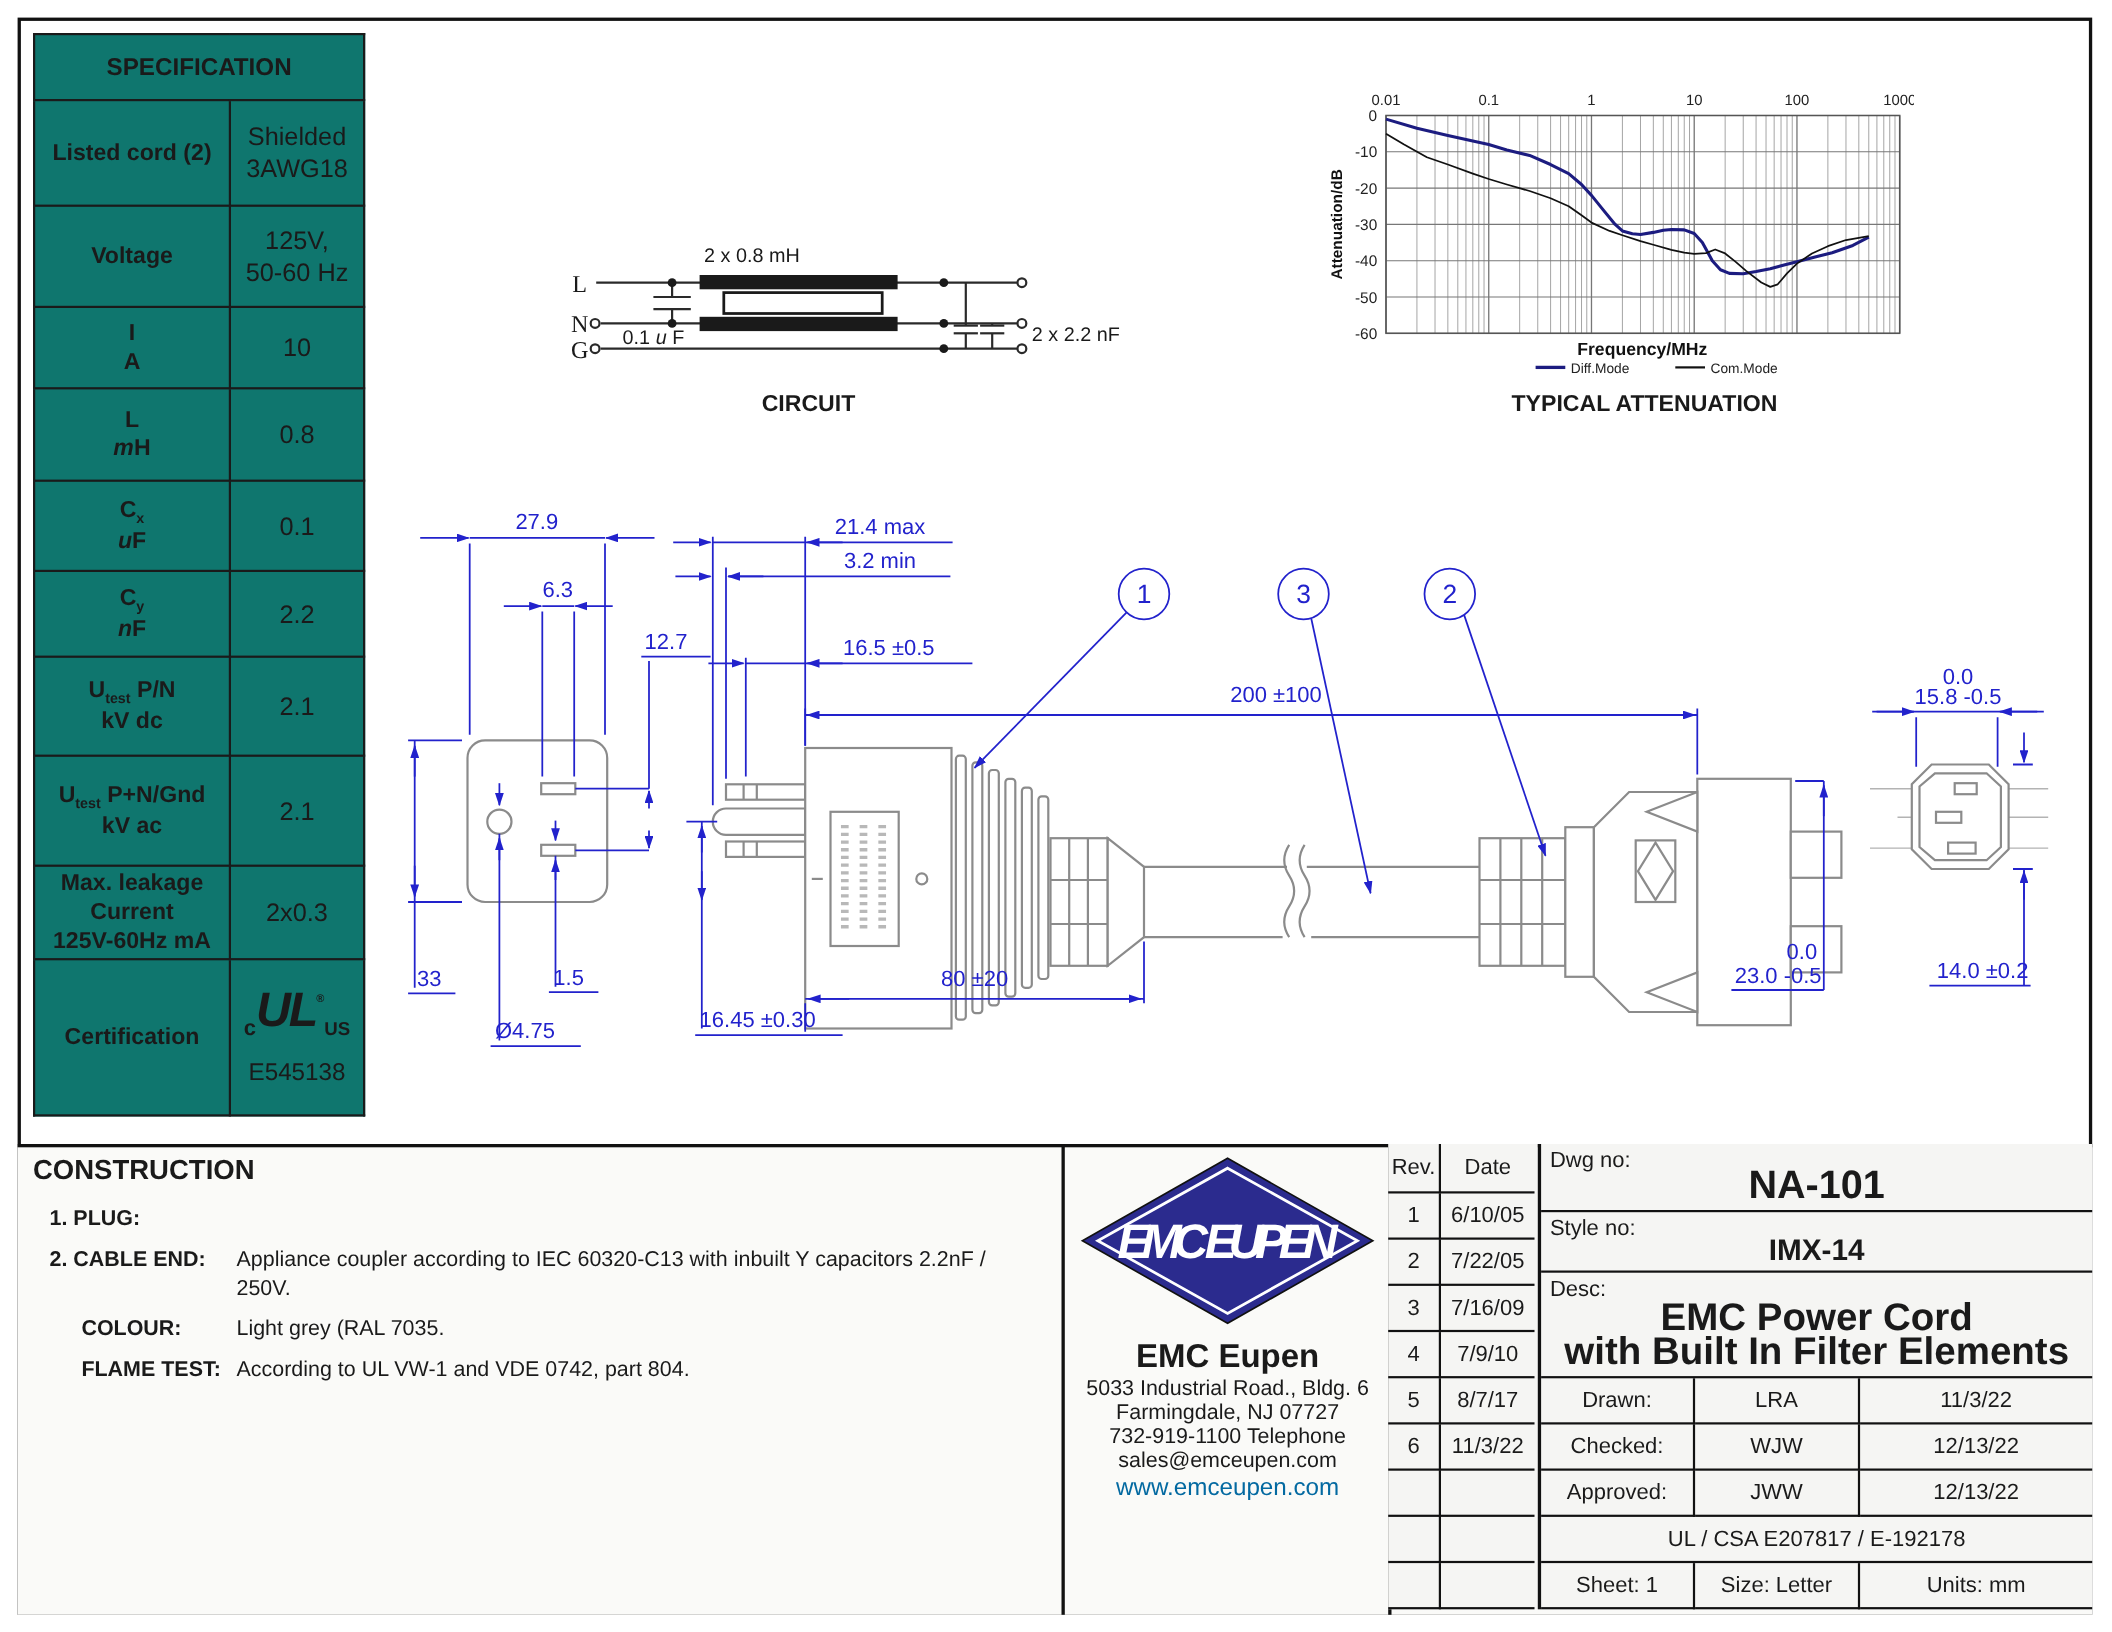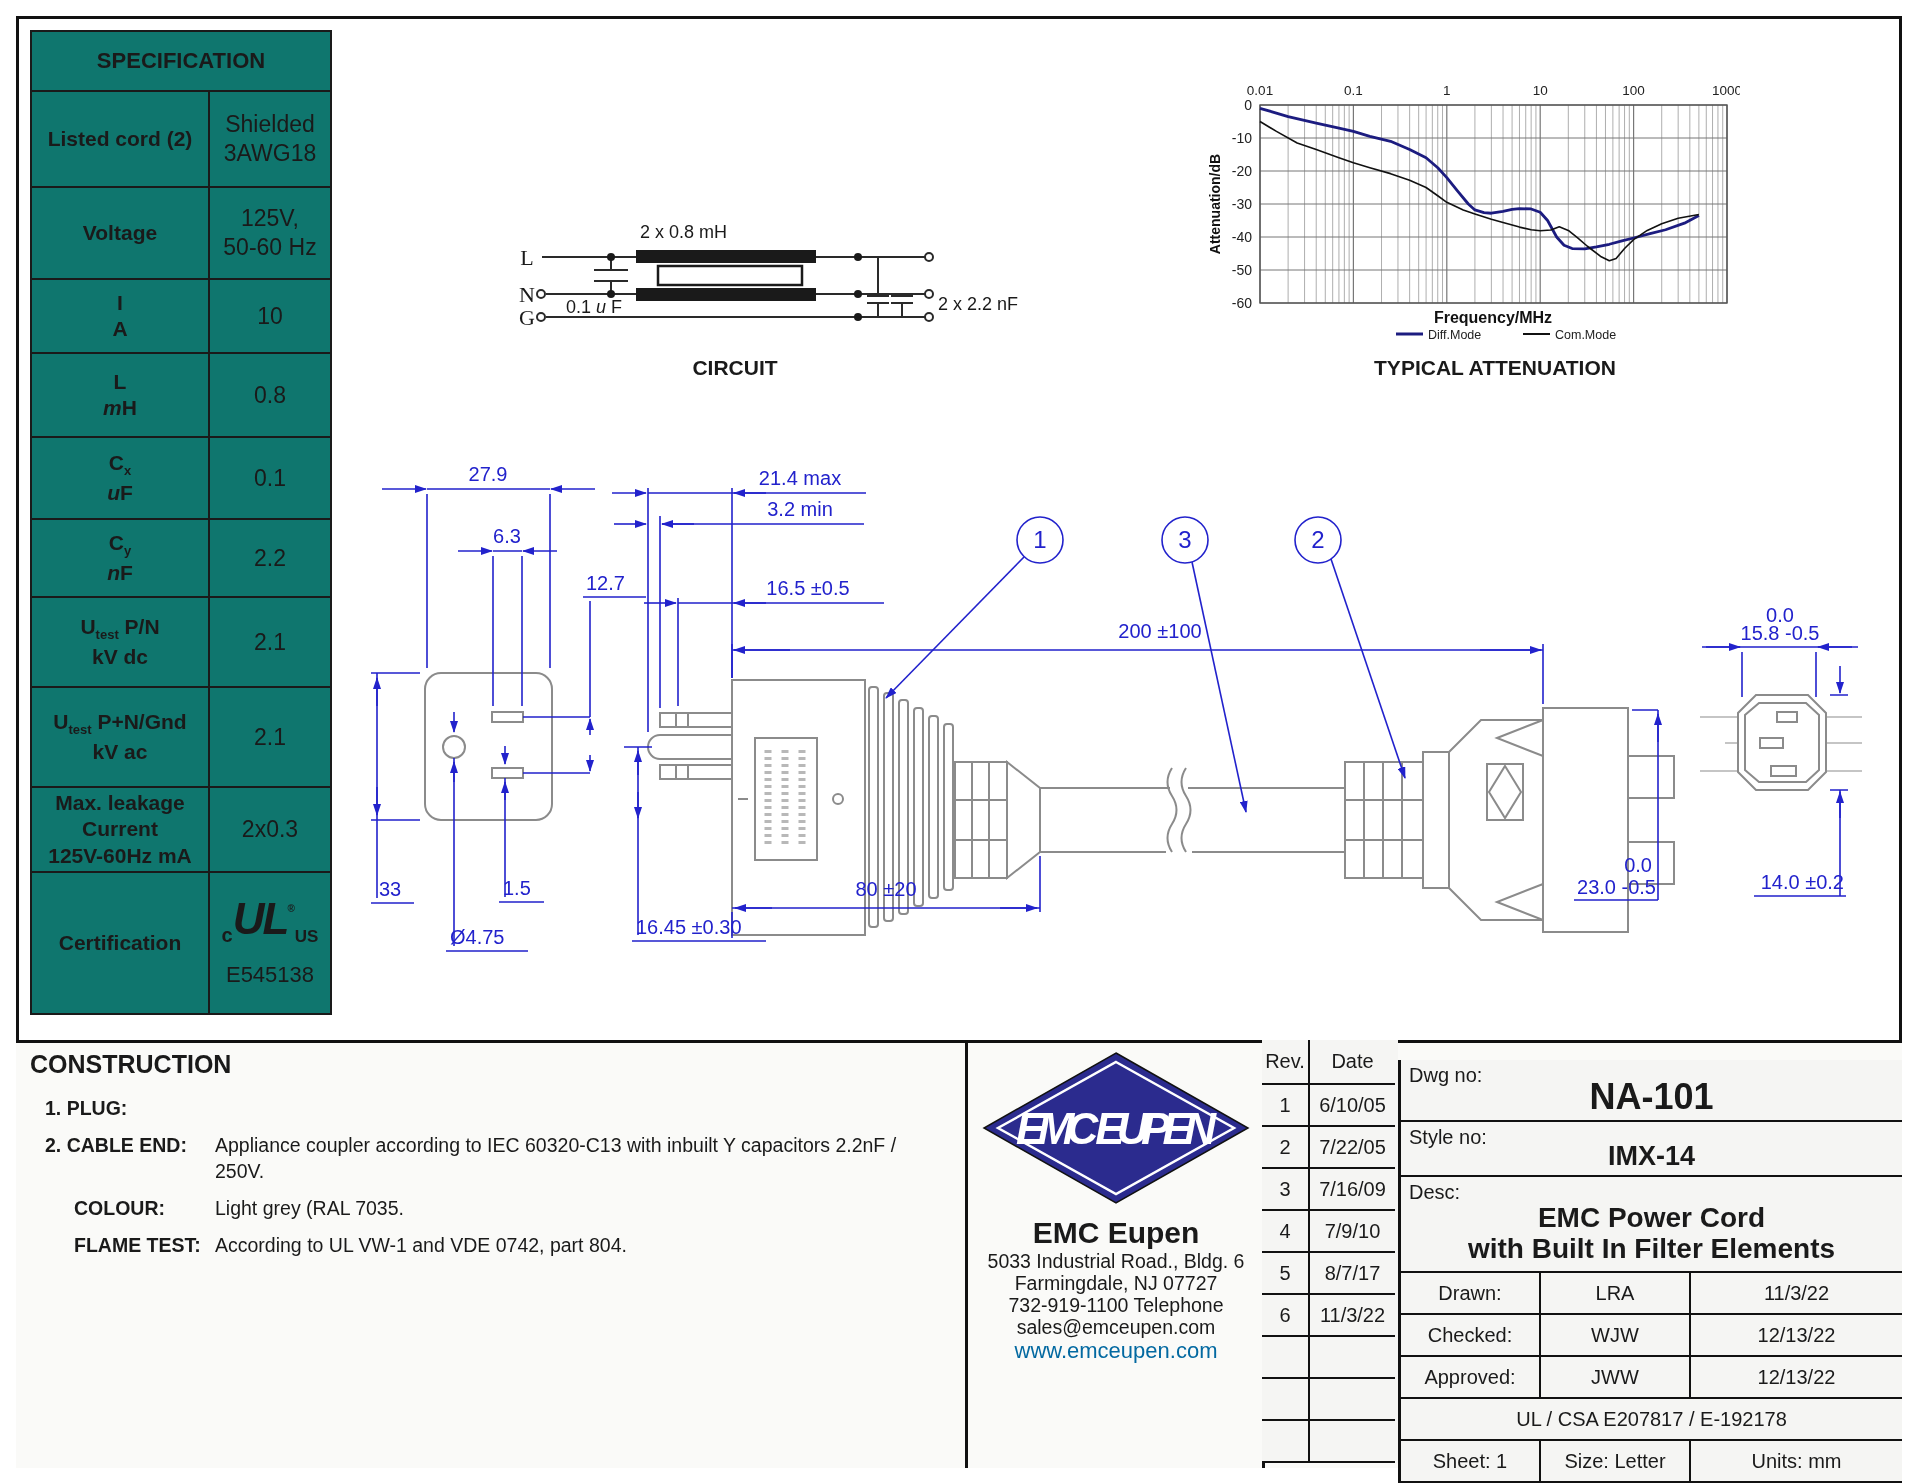--- a/index.html
+++ b/index.html
@@ -40,32 +40,32 @@
   .c-item{display:flex;margin-bottom:11px;font-size:19.5px;line-height:26px;}
   .c-label{flex:none;width:185px;box-sizing:border-box;padding-left:15px;font-weight:bold;}
   .c-label.indent{padding-left:44px;}
   .c-text{flex:1;}
   .logo-wrap{position:absolute;left:968px;top:1048px;width:296px;text-align:center;}
   .logo-name{font-weight:bold;font-size:30px;margin-top:4px;}
   .logo-addr{font-size:19.5px;line-height:22px;}
   .logo-web{color:#0369a1;font-size:22px;}
   .revtab,.tblock{position:absolute;top:1040px;display:grid;background:#f5f5f3;box-sizing:border-box;}
   .revtab{left:1262px;width:136px;height:423px;grid-template-columns:48px 85px;grid-template-rows:45px repeat(9,42px);}
-  .tblock{left:1398px;width:504px;height:423px;grid-template-columns:140px 150px 211px;grid-template-rows:62px 55px 96px 42px 42px 42px 42px 42px;border-left:3px solid #111;margin-top:20px;}
+  .tblock{left:1398px;width:504px;height:423px;grid-template-columns:140px 150px 211px;grid-template-rows:62px 55px 96px 42px 42px 42px 42px 42px;border-left:3px solid #111;}
   .cell{border-right:2.5px solid #111;border-bottom:2.5px solid #111;border-left:2.5px solid #111;margin-left:-2.5px;display:flex;align-items:center;justify-content:center;font-size:20px;overflow:hidden;}
   .revtab .cell:first-child, .tblock .cell{margin-left:0;border-left:none;}
   .revtab .cell{margin-left:0;border-left:none;}
   .revtab .cell.c2{border-right:none;}
   .tblock .cell.last{border-right:none;}
   .span3{grid-column:1/4;}
   .tb-lab{position:absolute;left:8px;top:4px;font-size:20px;font-weight:normal;}
   .tb-rel{position:relative;flex-direction:column;justify-content:center;}
   .tb-big{font-size:36px;font-weight:bold;margin-top:14px;}
   .tb-mid{font-size:27px;font-weight:bold;margin-top:16px;}
-  .tb-desc{font-size:28px;font-weight:bold;line-height:31px;margin-top:18px;text-align:center;}
+  .tb-desc{font-size:35px;font-weight:bold;line-height:31px;margin-top:18px;text-align:center;}
 </style>
 </head>
 <body>
 
 <div class="frame"></div>
 
 <table class="spec">
   <tbody>
       <tr>
         <th colspan="2">SPECIFICATION</th>

